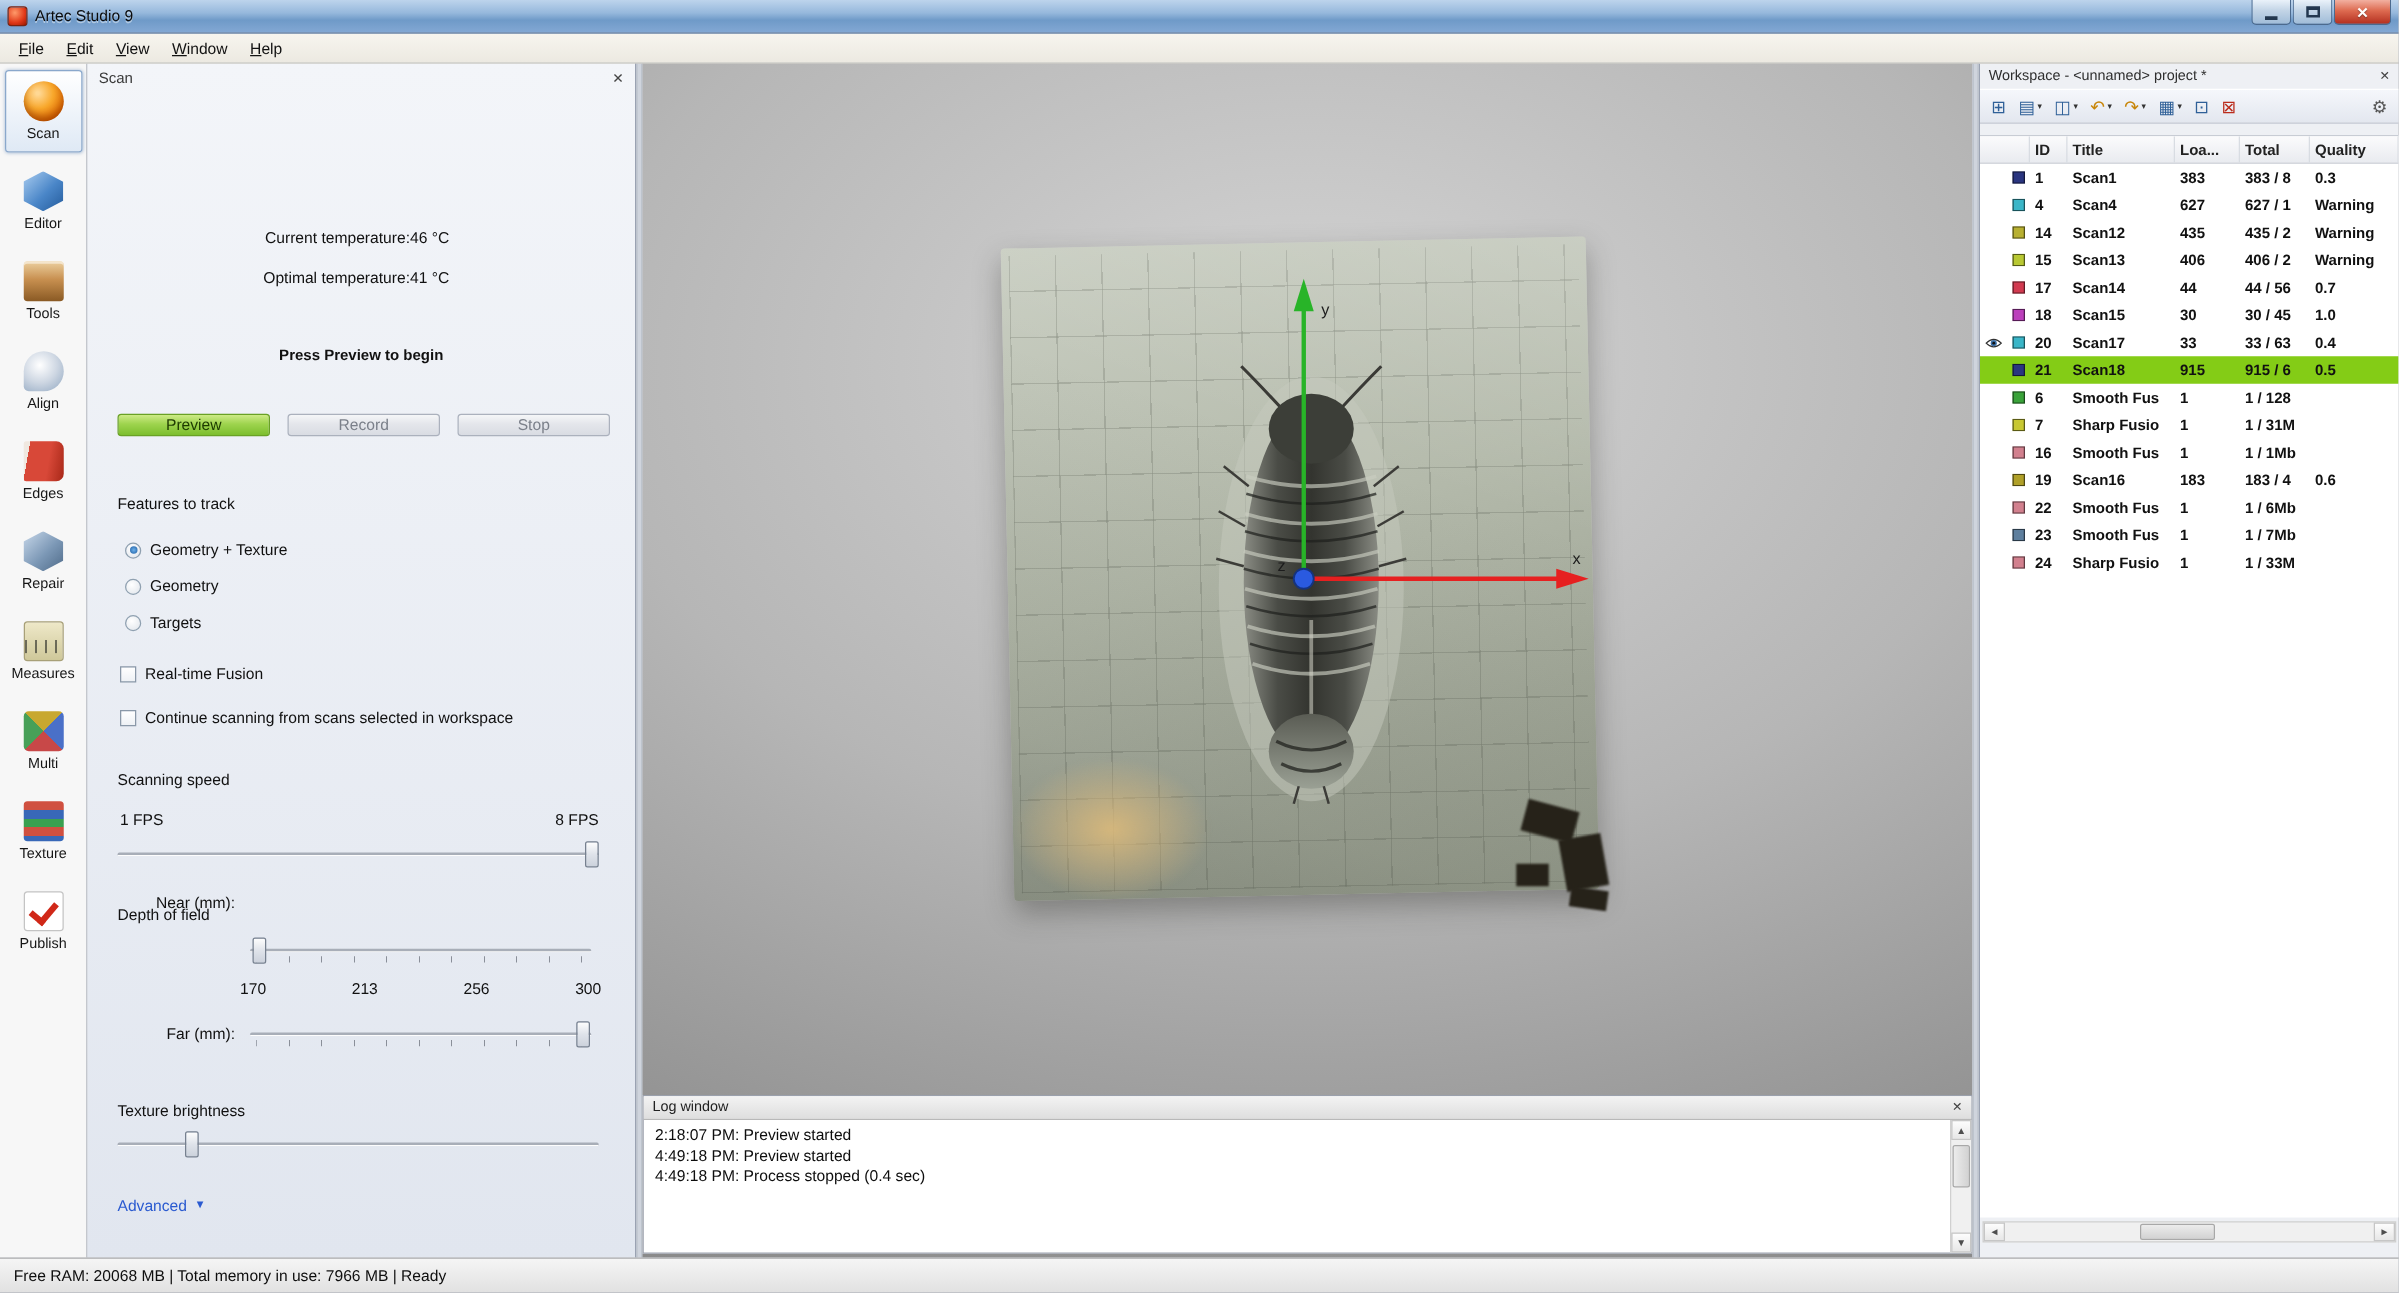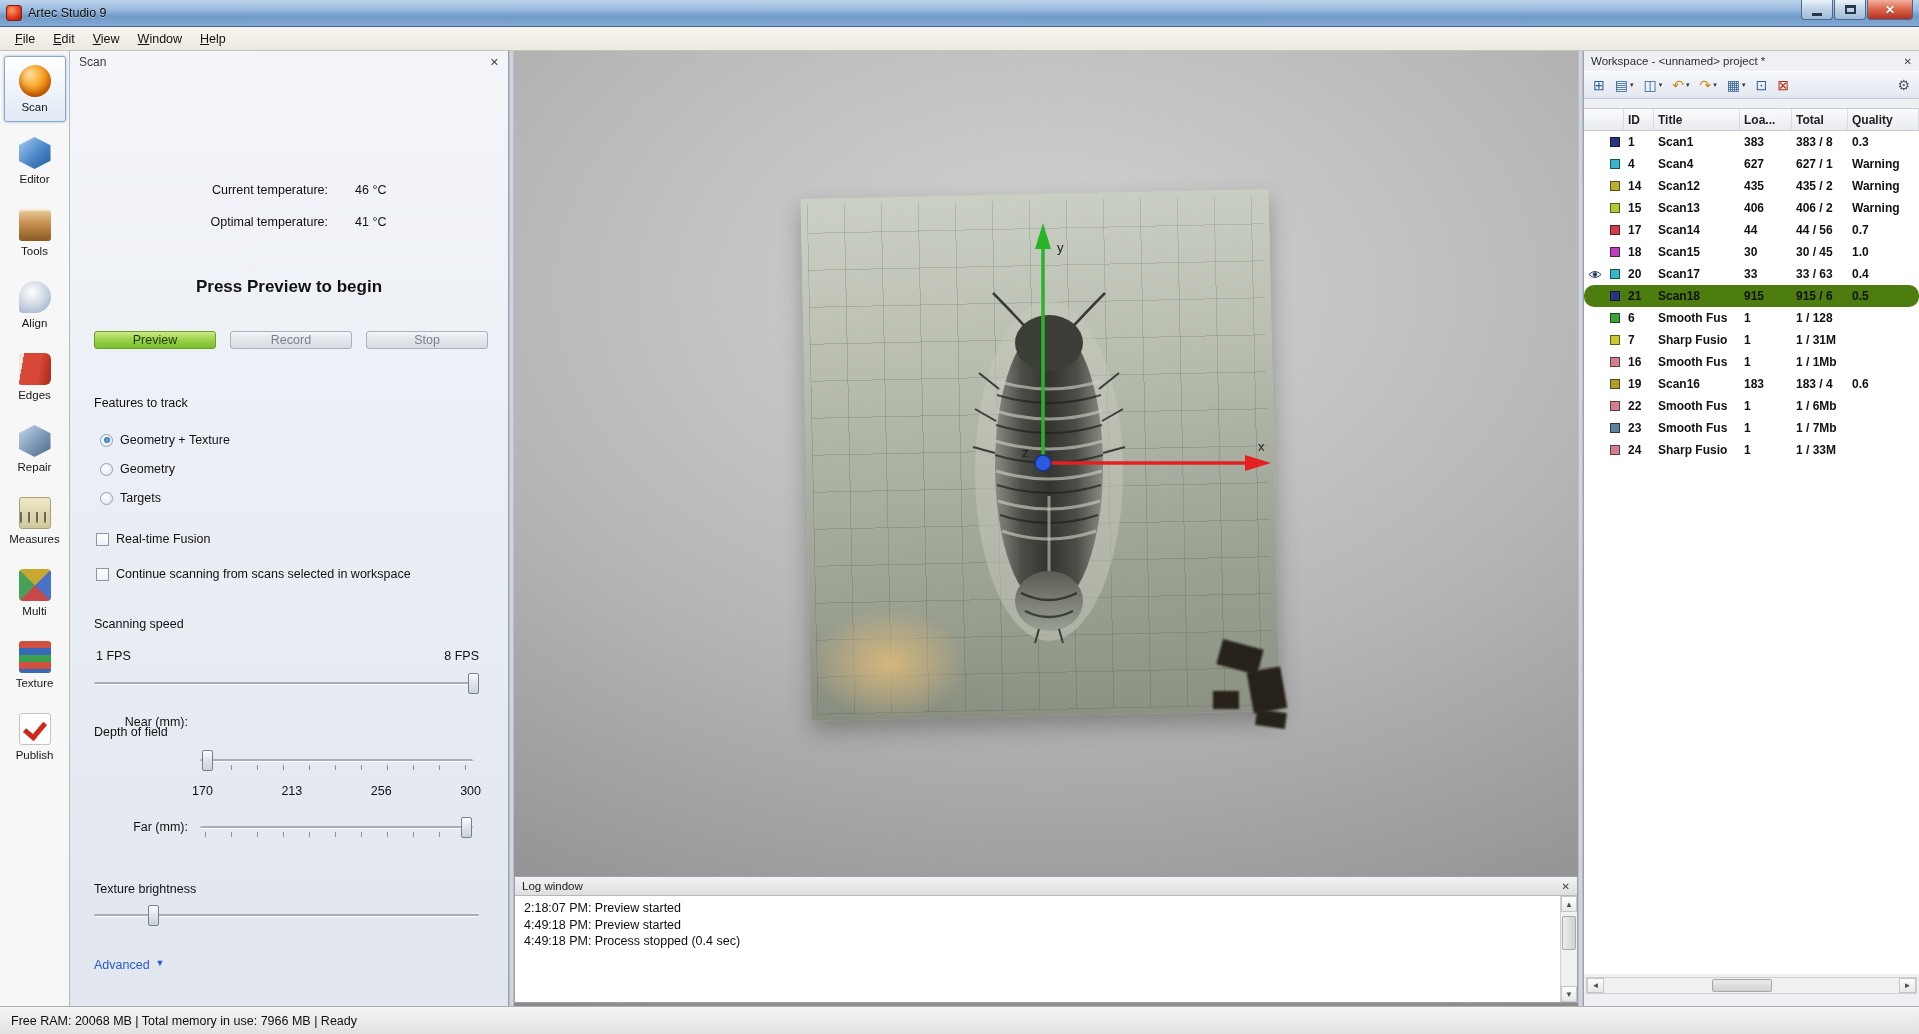--- a/index.html
+++ b/index.html
@@ -52,22 +52,22 @@
     border-right:5px solid #d02818; border-bottom:5px solid #d02818; transform:rotate(40deg); }
 
   
   .scan-panel { position:absolute; left:70px; top:51px; width:439px; height:955px;
     background:linear-gradient(180deg,#f3f5f9,#e1e6ef); border-right:1px solid #9aa2b2; font-size:12.5px; }
   .panel-header { position:absolute; top:0; left:0; right:0; height:22px; display:flex; align-items:center;
     padding:0 9px; color:#3a3a3a; font-size:12px; }
   .panel-close { margin-left:auto; color:#444; font-size:11px; }
   .temp-row { position:absolute; left:0; width:100%; display:flex; }
   .temp-label { width:258px; text-align:right; }
-  .temp-value { margin-left:27px; }
-  .instruction { position:absolute; top:226px; width:100%; text-align:center; font-weight:bold; font-size:17px; }
+  .temp-value { margin-left:0; }
+  .instruction { position:absolute; top:226px; width:100%; text-align:center; font-weight:bold; font-size:12px; }
   .btn-row { position:absolute; top:280px; left:24px; display:flex; gap:14px; }
   .btn { width:122px; height:18px; border-radius:3px; display:flex; align-items:center; justify-content:center; font-size:12.5px; }
   .btn-preview { background:linear-gradient(#cdea86,#9ed44e 45%,#7cbe2e); border:1px solid #69a125; color:#1d3a00; }
   .btn-gray { background:linear-gradient(#f5f6f8,#e4e6eb 45%,#d9dce3); border:1px solid #abb1bd; color:#7b808a; }
   .section-label { position:absolute; left:24px; }
   .radio-row,.check-row { position:absolute; display:flex; align-items:center; gap:7px; }
   .radio-row { left:30px; } .check-row { left:26px; }
   .radio { width:13px; height:13px; border:1px solid #8fa0b0; border-radius:50%;
     background:radial-gradient(circle at 40% 35%,#fff,#dfe4ea); display:flex; align-items:center; justify-content:center; }
   .radio.checked::after { content:""; width:6px; height:6px; border-radius:50%; background:radial-gradient(#6cb0ea,#1a5aa0); }
@@ -134,21 +134,21 @@
   .tb-glyph { font-size:14px; line-height:1; }
   .tb-caret { font-size:7px; color:#333; margin-left:2px; }
   .g-blue { color:#2f6098; } .g-amber { color:#c8860a; } .g-red { color:#bb2d1d; } .g-gray { color:#555; }
   .tb-gear { margin-left:auto; }
   .ws-table { position:absolute; top:57px; left:0; right:0; bottom:32px; background:#fff; border-top:1px solid #c8ccd4; overflow:hidden;font-weight:bold; }
   .thead { display:flex; height:22px; background:linear-gradient(#fbfbfc,#e9ebf0); border-bottom:1px solid #c8ccd4; color:#222; }
   .th { padding:4px 4px 0; border-right:1px solid #d8dce2; overflow:hidden; white-space:nowrap; }
   .c-gutter { width:40px; } .c-eye { width:22px; } .c-swatch { width:18px; }
   .c-id { width:30px; } .c-title { width:86px; } .c-loaded { width:52px; } .c-total { width:56px; } .c-quality { flex:1; }
   .wrow { display:flex; height:22px; align-items:center; }
-  .wrow.selected { background:#4d7c0f;border-radius:10px; }
+  .wrow.selected { background:#84cc16; }
   .wrow > span { padding:0 4px; white-space:nowrap; overflow:hidden; display:flex; align-items:center; }
   .swatch { display:inline-block; width:10px; height:10px; border:1px solid rgba(0,0,0,.55); }
   .hscroll { position:absolute; left:2px; right:2px; bottom:12px; height:17px; background:#f0f0f0; border:1px solid #cfcfcf; }
   .hbtn { position:absolute; top:0; bottom:0; width:17px; display:flex; align-items:center; justify-content:center;
     font-size:8px; color:#4e4e4e; background:linear-gradient(#fdfdfd,#e7e7e7); border:1px solid #c6c6c6; }
   .hbtn.left { left:0; } .hbtn.right { right:0; }
   .hthumb { position:absolute; top:1px; bottom:1px; left:38%; width:60px;
     background:linear-gradient(#ececec,#d2d2d2); border:1px solid #a8a8a8; border-radius:2px; }
 
   

